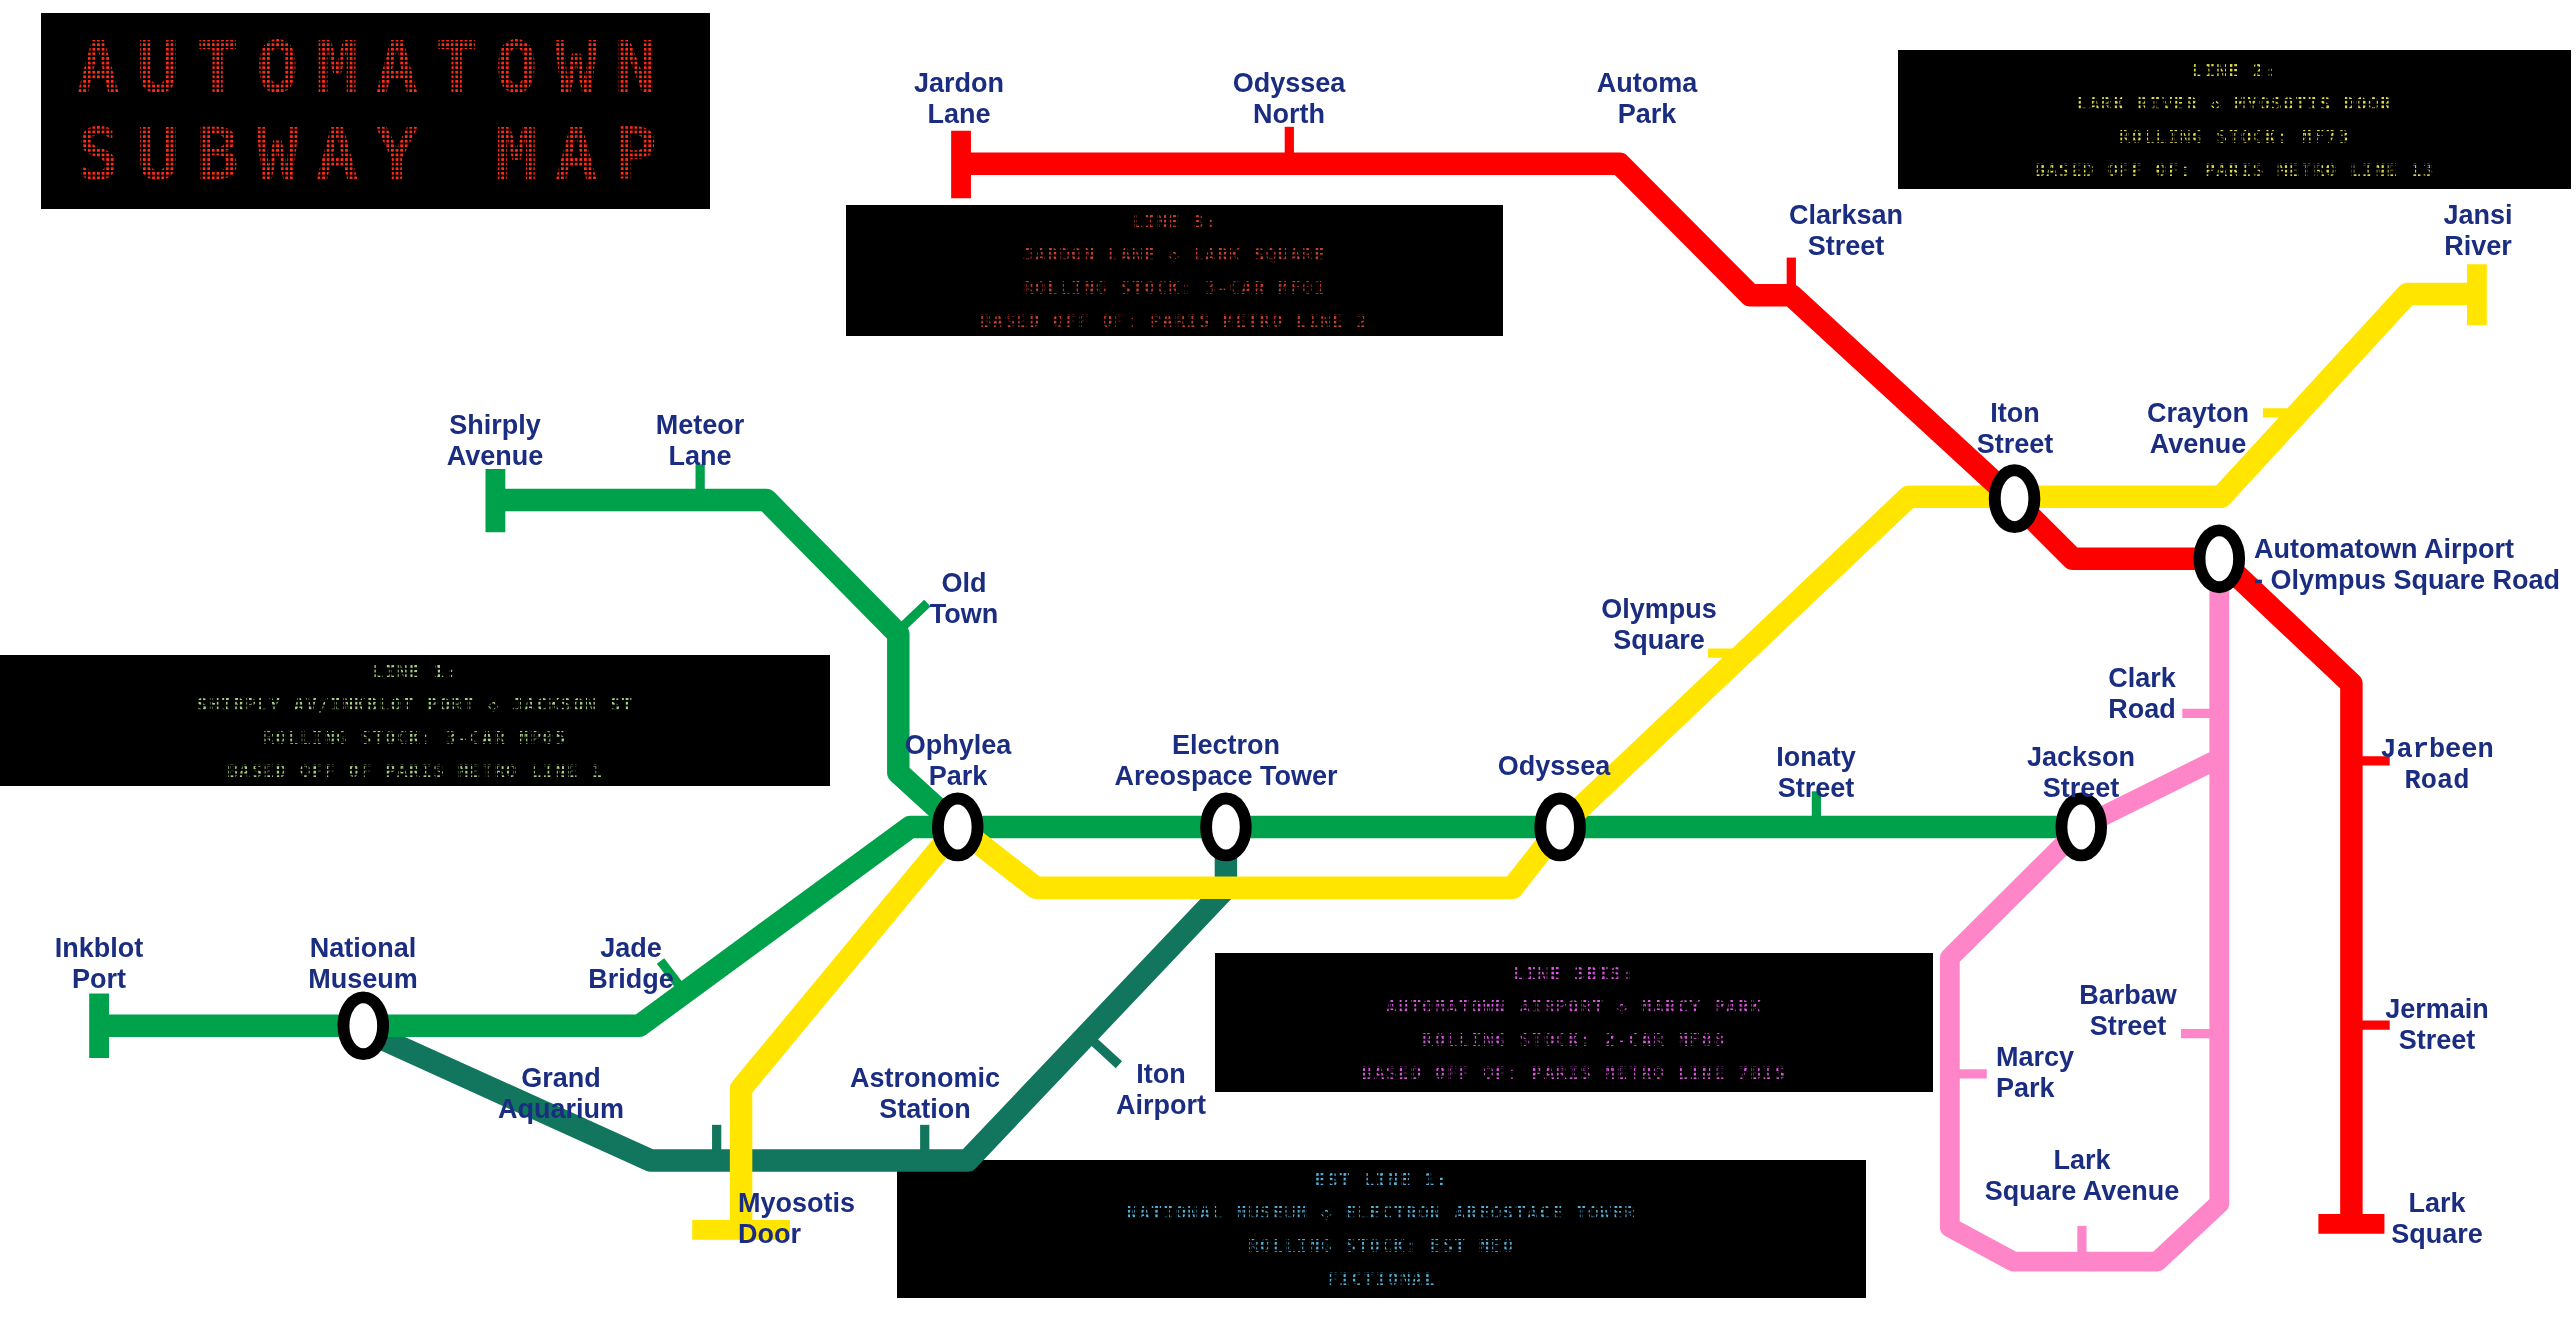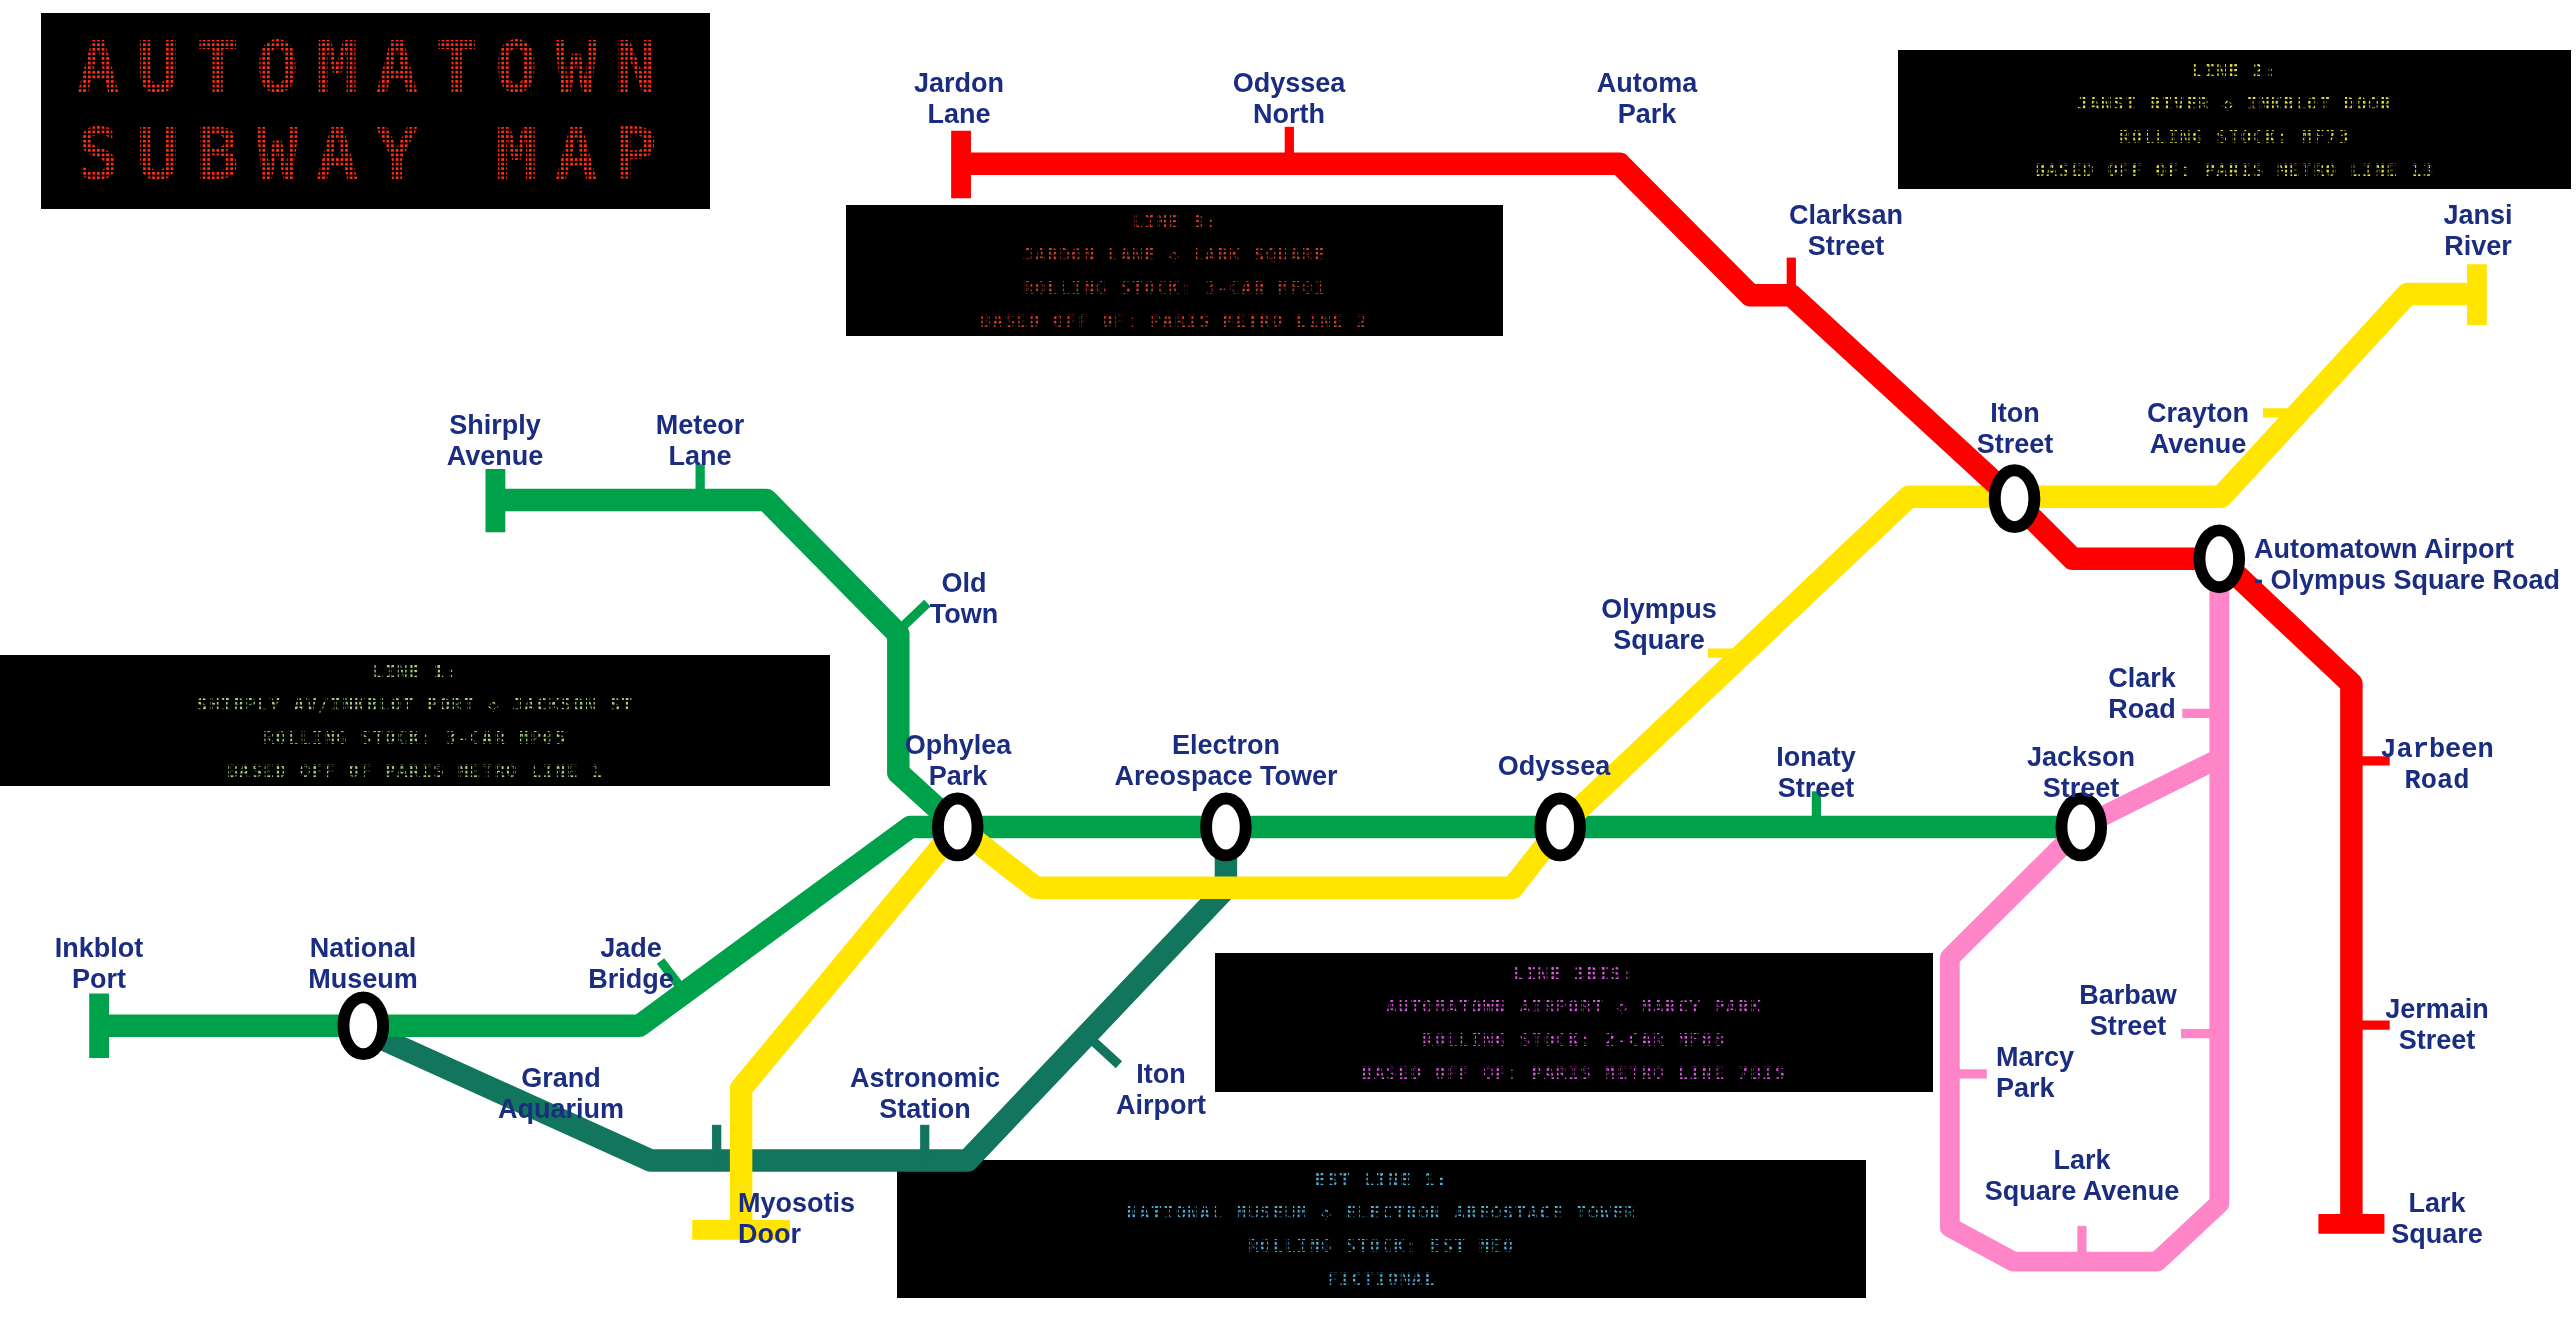--- a/index.html
+++ b/index.html
@@ -44,21 +44,21 @@
       <div class="led-line">LINE 3:</div>
       <div class="led-line">JARDON LANE ◇ LARK SQUARE</div>
       <div class="led-line">ROLLING STOCK: 3-CAR MF01</div>
       <div class="led-line">BASED OFF OF: PARIS METRO LINE 2</div>
     </div>
   </div>
 
   <div class="led-board" id="line2-board">
     <div class="led-content" style="color: rgb(223, 219, 62);">
       <div class="led-line">LINE 2:</div>
-      <div class="led-line">JANSI RIVER ◇ INKBLOT DOOR</div>
+      <div class="led-line">LARK RIVER ◇ MYOSOTIS DOOR</div>
       <div class="led-line">ROLLING STOCK: MF73</div>
       <div class="led-line">BASED OFF OF: PARIS METRO LINE 13</div>
     </div>
   </div>
 
   <div class="led-board" id="line1-board">
     <div class="led-content" style="color: rgb(168, 207, 127);">
       <div class="led-line">LINE 1:</div>
       <div class="led-line">SHIRPLY AV/INKBLOT PORT ◇ JACKSON ST</div>
       <div class="led-line">ROLLING STOCK: 3-CAR MP05</div>

